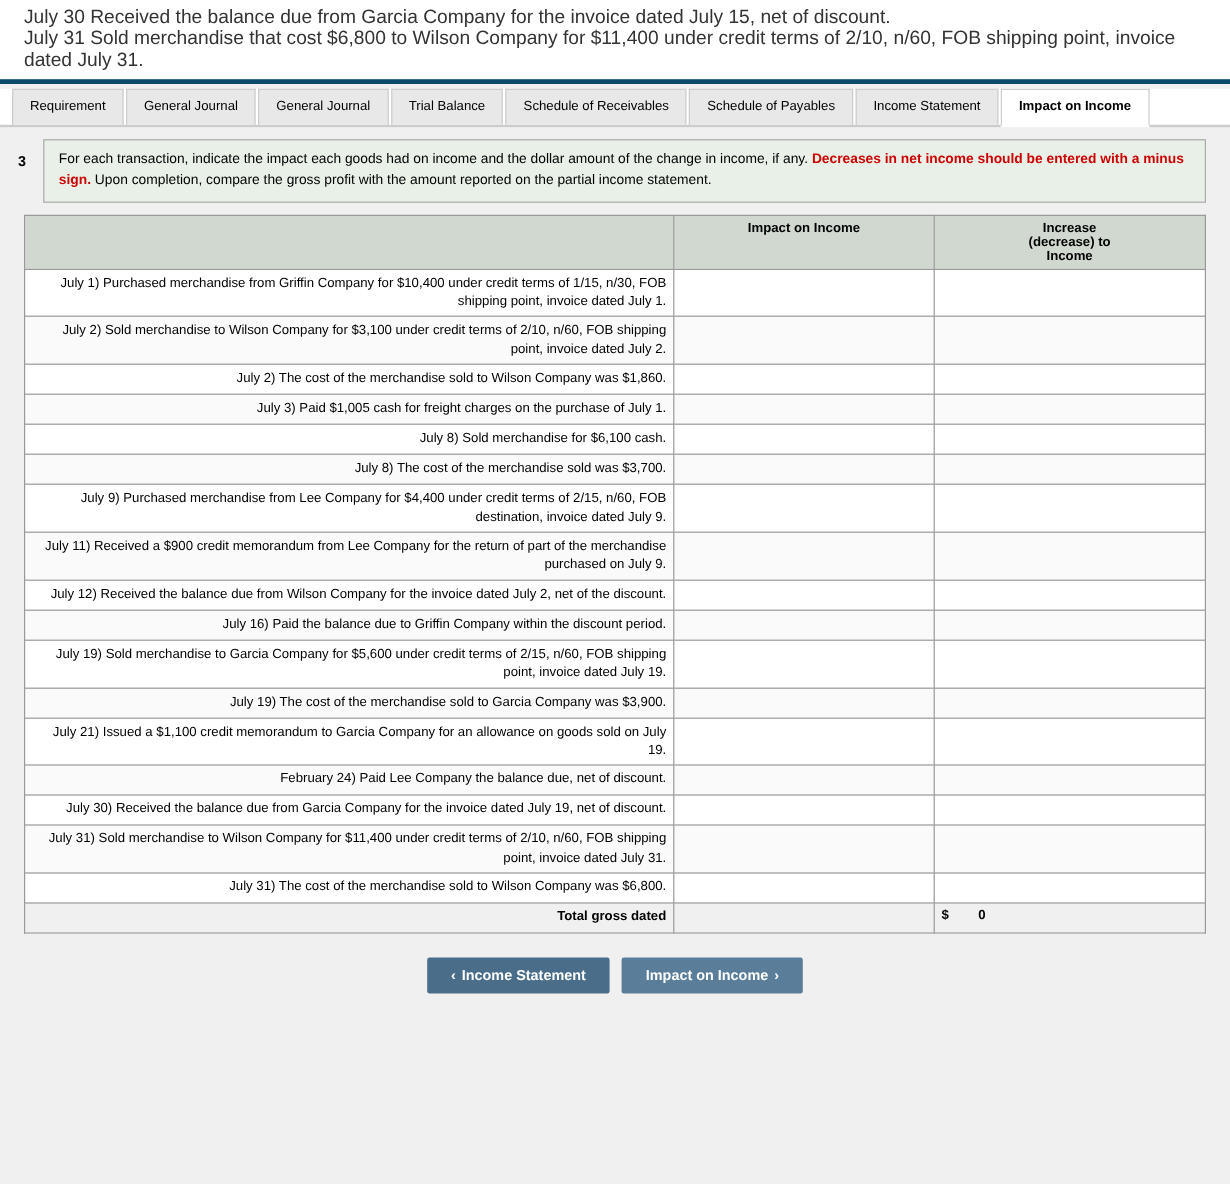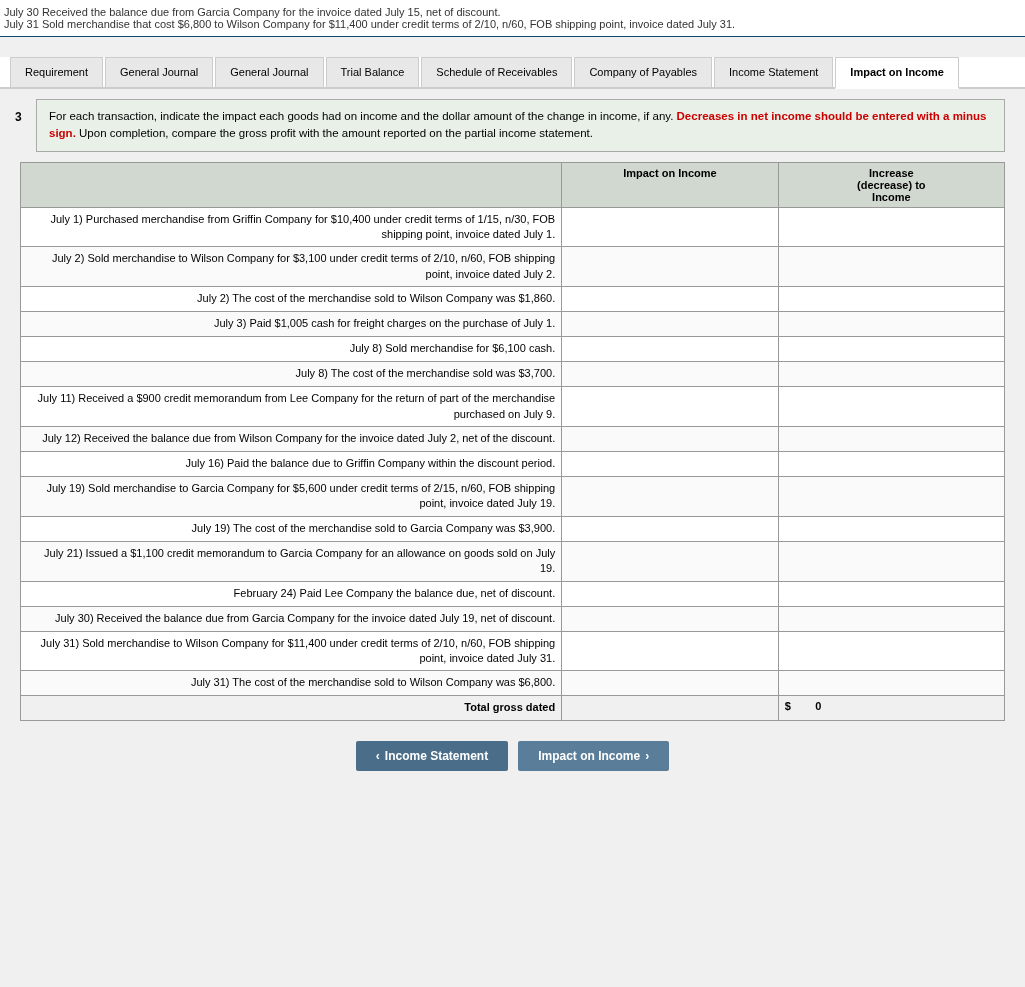--- a/index.html
+++ b/index.html
@@ -6,31 +6,31 @@
     body {
       font-family: Arial, sans-serif;
       font-size: 12px;
       background: #f0f0f0;
       color: #000;
       width: 1025px;
       min-height: 987px;
     }
     .top-banner {
       background: #fff;
-      padding: 6px 4px;
-      font-size: 11px;
+      padding: 6px 20px;
+      font-size: 16px;
       color: #333;
-      border-bottom: 1px solid #0c4a6e;
+      border-bottom: 4px solid #0c4a6e;
     }
     .tab-bar {
       display: flex;
       background: #fff;
       border-bottom: 2px solid #ccc;
       padding: 0 10px;
-      margin-top: 20px;
+      margin-top: 4px;
     }
     .tab {
       padding: 8px 14px;
       font-size: 12px;
       border: 1px solid #ccc;
       border-bottom: none;
       margin-right: 2px;
       cursor: pointer;
       background: #e8e8e8;
       display: flex;
@@ -141,21 +141,21 @@
     <div class="tab">
       <span class="tab-label">General Journal</span>
     </div>
     <div class="tab">
       <span class="tab-label">Trial Balance</span>
     </div>
     <div class="tab">
       <span class="tab-label">Schedule of Receivables</span>
     </div>
     <div class="tab">
-      <span class="tab-label">Company of Payables</span>
+      <span class="tab-label">Schedule of Payables</span>
     </div>
     <div class="tab">
       <span class="tab-label">Income Statement</span>
     </div>
     <div class="tab active">
       <span class="tab-label">Impact on Income</span>
     </div>
   </div>
 
 <div class="info-box" style="margin-left:36px;">
@@ -201,20 +201,25 @@
           <td class="col-desc desc-col">July 8) Sold merchandise for $6,100 cash.</td>
           <td class="col-impact"><input type="text" class="input-cell" style=""></td>
           <td class="col-increase"><input type="text" class="input-cell" style=""></td>
         </tr>
         <tr>
           <td class="col-desc desc-col">July 8) The cost of the merchandise sold was $3,700.</td>
           <td class="col-impact"><input type="text" class="input-cell" style=""></td>
           <td class="col-increase"><input type="text" class="input-cell" style=""></td>
         </tr>
         <tr>
+          <td class="col-desc desc-col">July 9) Purchased merchandise from Lee Company for $4,400 under credit terms of 2/15, n/60, FOB destination, invoice dated July 9.</td>
+          <td class="col-impact"><input type="text" class="input-cell" style=""></td>
+          <td class="col-increase"><input type="text" class="input-cell" style=""></td>
+        </tr>
+        <tr>
           <td class="col-desc desc-col">July 11) Received a $900 credit memorandum from Lee Company for the return of part of the merchandise purchased on July 9.</td>
           <td class="col-impact"><input type="text" class="input-cell" style=""></td>
           <td class="col-increase"><input type="text" class="input-cell" style=""></td>
         </tr>
         <tr>
           <td class="col-desc desc-col">July 12) Received the balance due from Wilson Company for the invoice dated July 2, net of the discount.</td>
           <td class="col-impact"><input type="text" class="input-cell" style=""></td>
           <td class="col-increase"><input type="text" class="input-cell" style=""></td>
         </tr>
         <tr>

